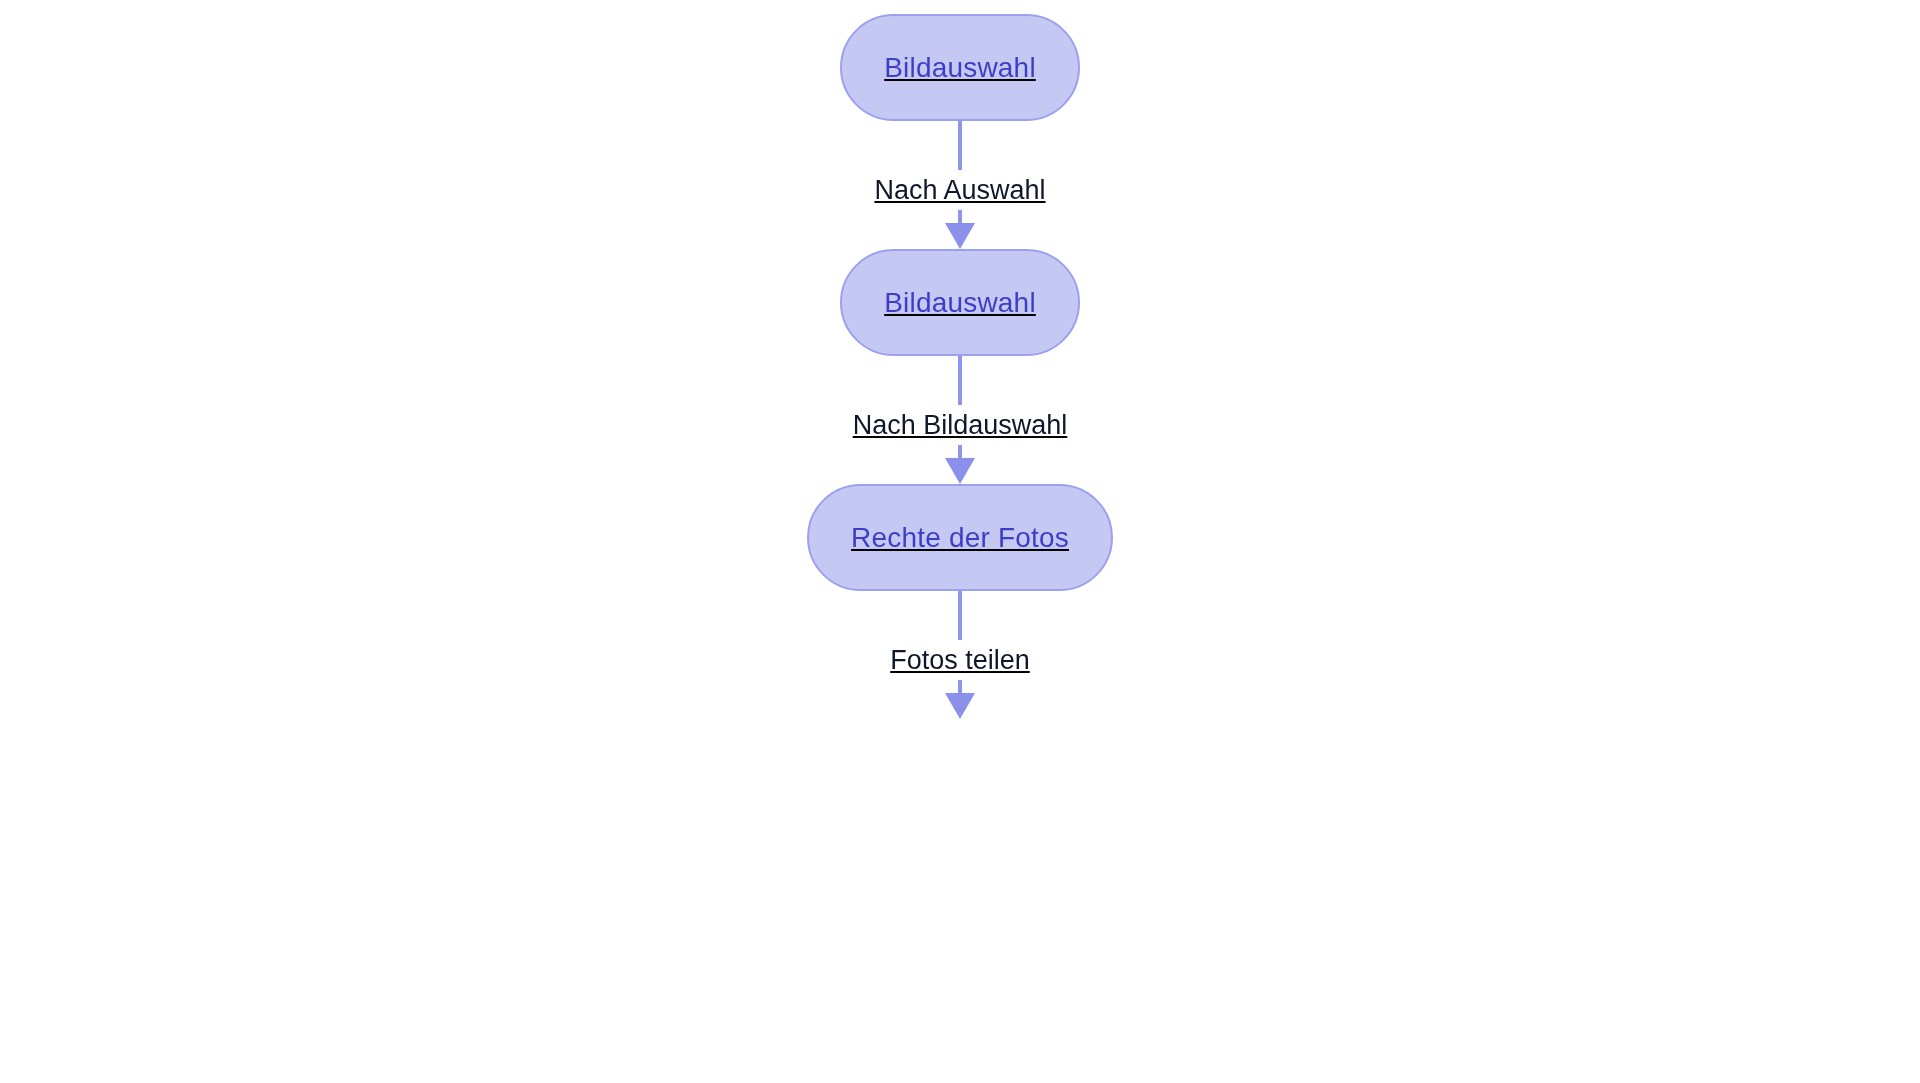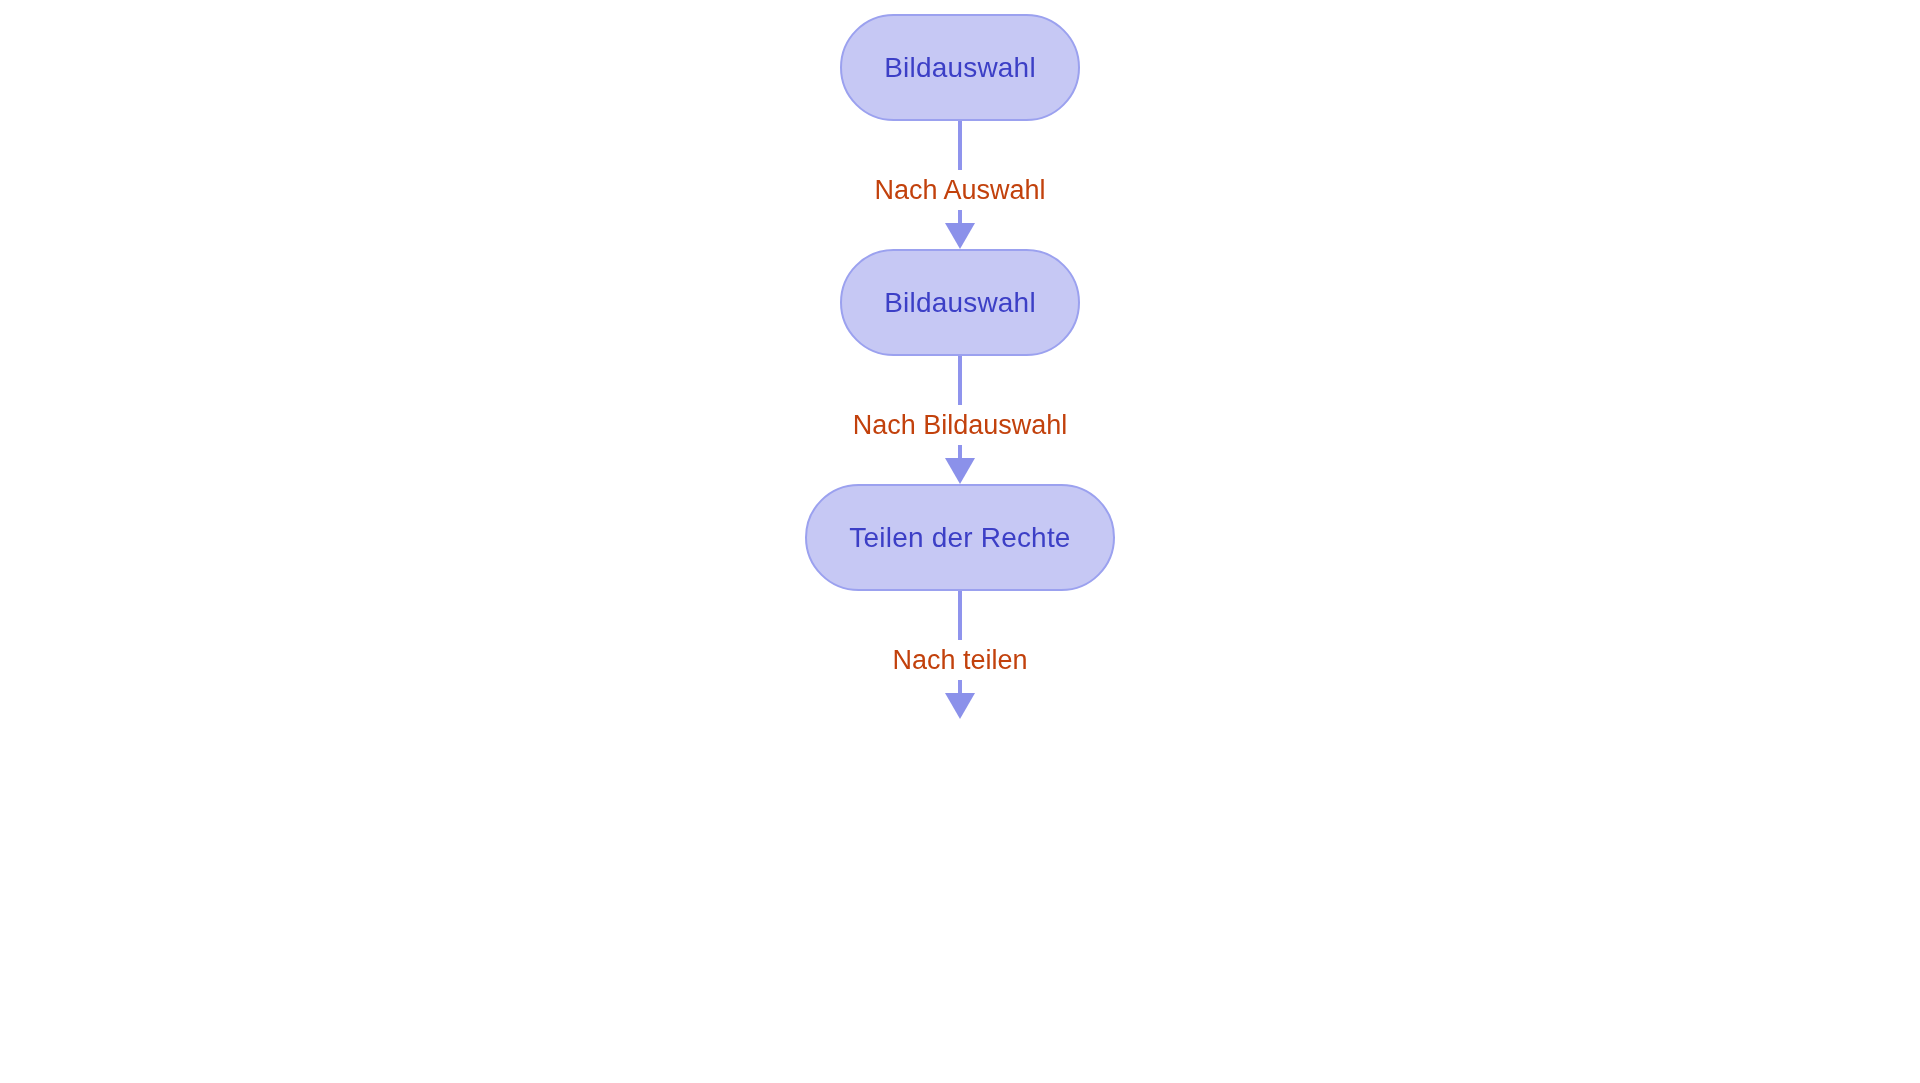--- a/index.html
+++ b/index.html
@@ -13,20 +13,21 @@
   }
 
   .flow-canvas {
     position: absolute;
     left: 0;
     top: 14px;
     width: 1920px;
     display: flex;
     flex-direction: column;
     align-items: center;
+    text-decoration: underline;
   }
 
   .flow-node {
     box-sizing: border-box;
     height: 107px;
     min-width: 226px;
     padding: 0 42px;
     border-radius: 54px;
     background: #c6c8f4;
     border: 2px solid #9ba1ef;
@@ -46,21 +47,21 @@
     align-items: center;
   }
 
   .edge-line-top {
     width: 4px;
     flex: 1 1 auto;
     background: #8f94ed;
   }
 
   .edge-label {
-    color: #c2410c;
+    color: #0f172a;
     font-size: 27px;
     line-height: 36px;
     margin: 2px 0;
     white-space: nowrap;
   }
 
   .edge-line-bottom {
     width: 4px;
     height: 13px;
     background: #8f94ed;
@@ -92,23 +93,23 @@
 
   <div class="flow-edge">
     <div class="edge-line-top"></div>
     <div class="edge-label">Nach Bildauswahl</div>
     <div class="edge-line-bottom"></div>
     <div class="edge-arrowhead"></div>
   </div>
 
 
 
-  <div class="flow-node">Teilen der Rechte</div>
+  <div class="flow-node">Rechte der Fotos</div>
 
   <div class="flow-edge">
     <div class="edge-line-top"></div>
-    <div class="edge-label">Nach teilen</div>
+    <div class="edge-label">Fotos teilen</div>
     <div class="edge-line-bottom"></div>
     <div class="edge-arrowhead"></div>
   </div>
 
 
 </div>
 
 </body></html>

